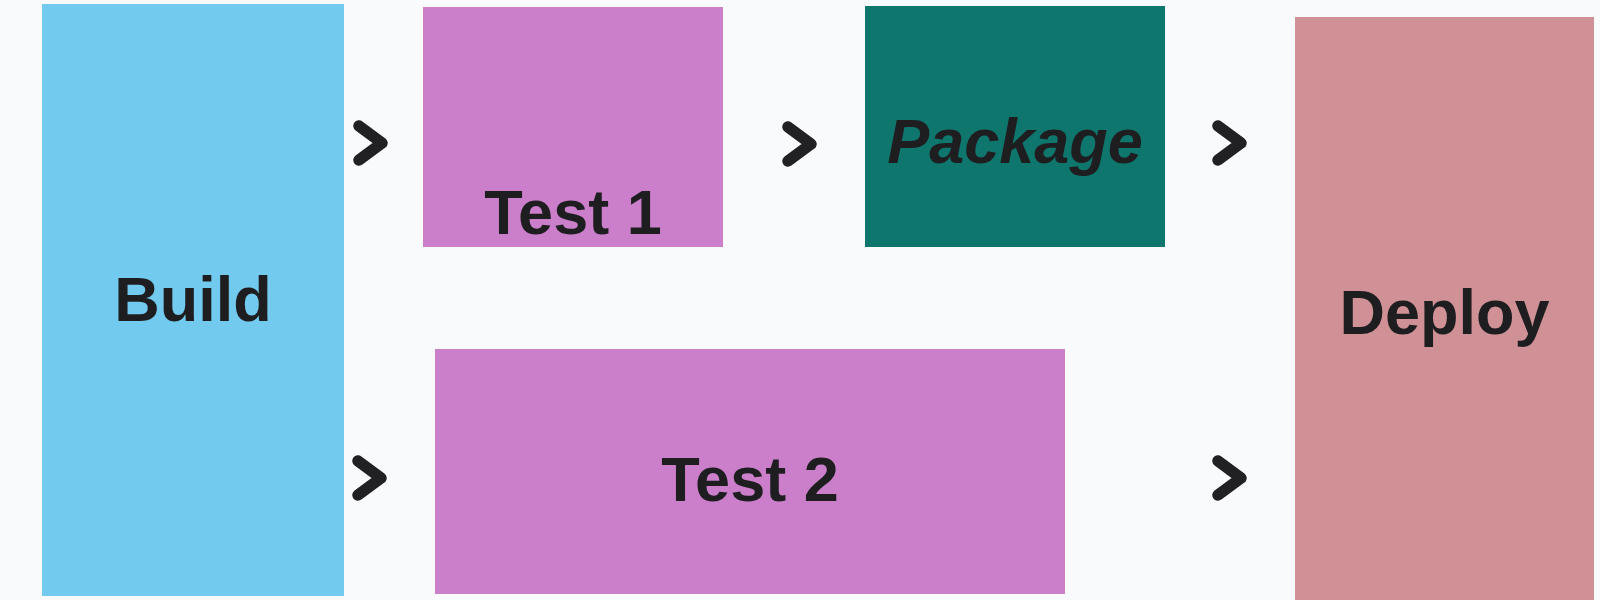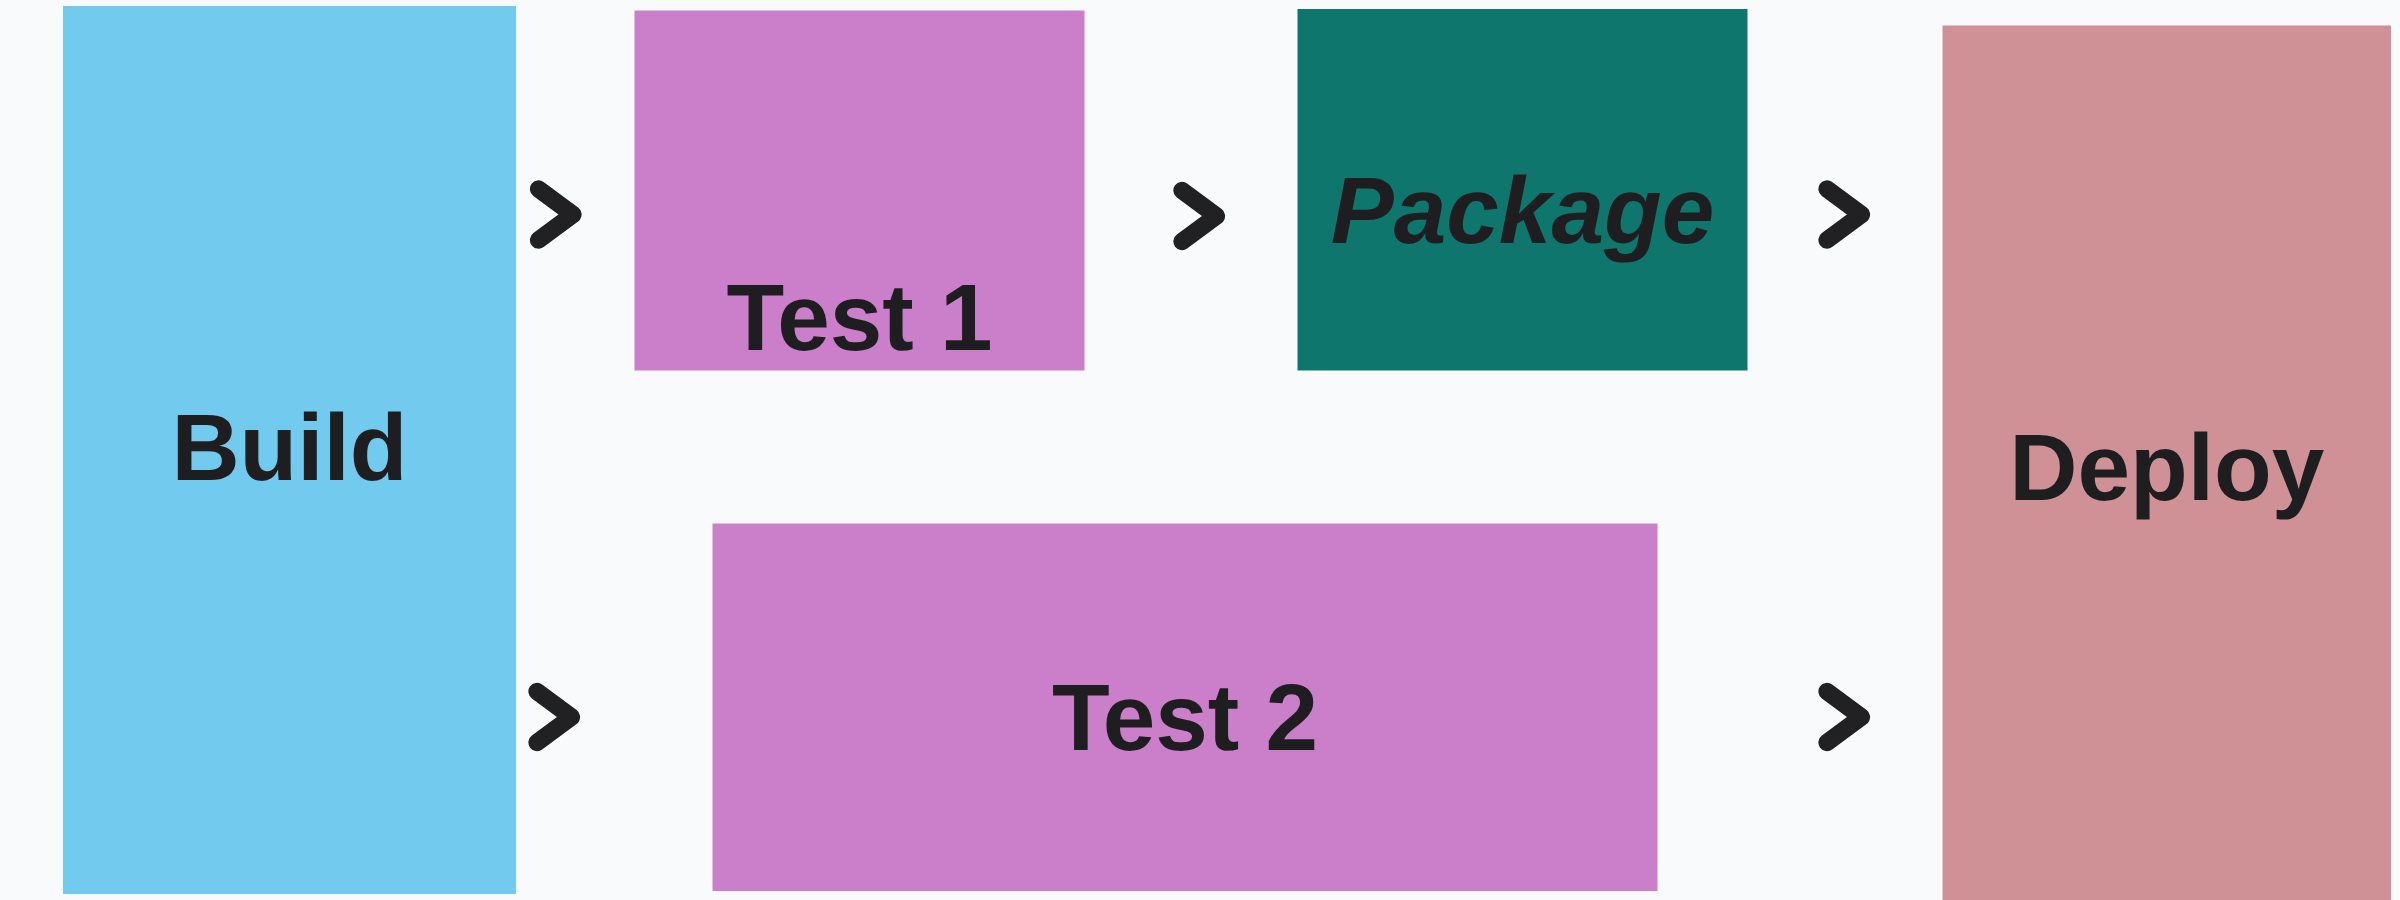--- a/index.html
+++ b/index.html
@@ -24,21 +24,21 @@
   .chevron {
     position: absolute;
     width: 36px;
     height: 48px;
     display: block;
   }
   
   #stage-build   { left: 5px;    top: 4px;   width: 302px; height: 592px; margin-left: 37px; }
   #stage-test1   { left: 423px;  top: 7px;   width: 300px; height: 240px; padding-top: 30px; align-items: flex-end; }
   #stage-package { left: 865px;  top: 6px;   width: 300px; height: 241px; padding-top: 30px; }
-  #stage-test2   { left: 435px;  top: 349px; width: 630px; height: 245px; padding-top: 16px; margin-left: 40px; }
+  #stage-test2   { left: 435px;  top: 349px; width: 630px; height: 245px; padding-top: 16px; }
   #stage-deploy  { left: 1295px; top: 5px;   width: 299px; height: 591px; }
   #arrow-1 { left: 353px;  top: 119px; }
   #arrow-2 { left: 782px;  top: 120px; }
   #arrow-3 { left: 1212px; top: 119px; }
   #arrow-4 { left: 352px;  top: 454px; }
   #arrow-5 { left: 1212px; top: 454px; }
 </style>
 </head>
 <body>
 

